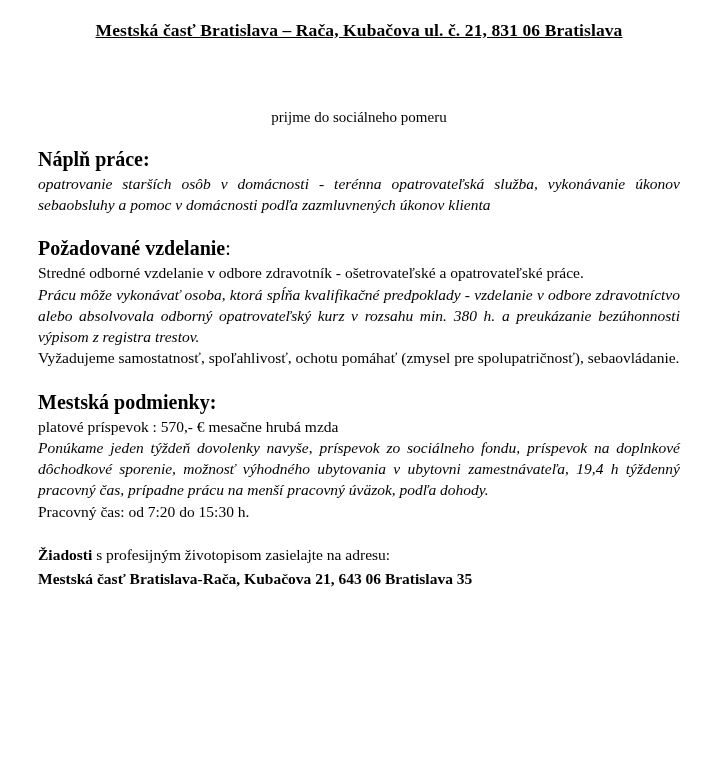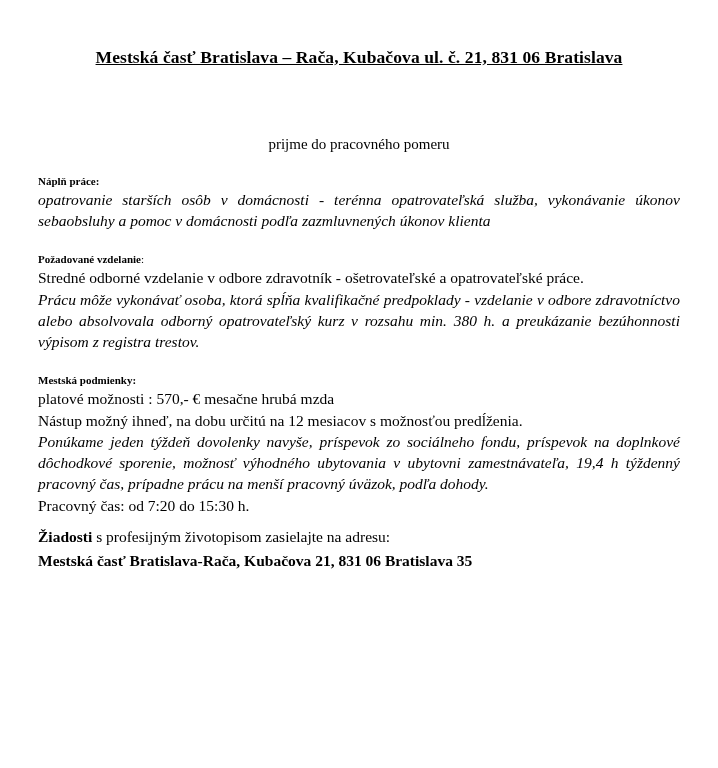--- a/index.html
+++ b/index.html
@@ -19,57 +19,57 @@
     width: 718px;
     height: 768px;
     box-sizing: border-box;
     padding: 0 38px;
   }
   .org-header {
     text-align: center;
     font-weight: bold;
     font-size: 17.5px;
     text-decoration: underline;
-    margin-top: 47px;
+    margin-top: 20px;
     letter-spacing: 0.1px;
     white-space: nowrap;
   }
   .intro-line {
     text-align: center;
     font-size: 15px;
     margin-top: 68px;
   }
   .job-title {
     text-align: center;
     font-size: 26px;
     margin-top: 24px;
     letter-spacing: 0.2px;
   }
   .section {
     margin-top: 22px;
   }
   .section-heading {
     font-weight: bold;
-    font-size: 11px;
+    font-size: 20px;
     margin-bottom: 2px;
   }
   .section-heading .plain {
     font-weight: normal;
   }
   .para {
     font-size: 15.5px;
     line-height: 1.37;
     margin: 0;
   }
   .para.justify {
     text-align: justify;
     font-style: italic;
   }
   .closing {
-    margin-top: 10px;
+    margin-top: 22px;
   }
   .closing-line {
     font-size: 15.5px;
     line-height: 1.4;
   }
   .closing-line .bold {
     font-weight: bold;
   }
   .closing-address {
     font-size: 15.5px;
@@ -78,40 +78,40 @@
     margin-top: 2px;
   }
 </style>
 </head>
 <body>
 
 <div class="page">
 
   <div class="org-header">Mestská časť Bratislava – Rača, Kubačova ul. č. 21, 831 06 Bratislava</div>
 
-  <div class="intro-line">prijme do pracovného pomeru</div>
+  <div class="intro-line">prijme do sociálneho pomeru</div>
 
 
   <div class="section">
     <div class="section-heading">Náplň práce:</div>
     <p class="para justify">opatrovanie starších osôb v domácnosti - terénna opatrovateľská služba, vykonávanie úkonov sebaobsluhy a pomoc v domácnosti podľa zazmluvnených úkonov klienta</p>
   </div>
 
   <div class="section">
     <div class="section-heading"><span>Požadované vzdelanie</span><span class="plain">:</span></div>
     <p class="para">Stredné odborné vzdelanie v odbore zdravotník - ošetrovateľské a opatrovateľské práce.</p>
     <p class="para justify">Prácu môže vykonávať osoba, ktorá spĺňa kvalifikačné predpoklady - vzdelanie v odbore zdravotníctvo alebo absolvovala odborný opatrovateľský kurz v rozsahu min. 380 h. a preukázanie bezúhonnosti výpisom z registra trestov.</p>
+    <p class="para">Vyžadujeme samostatnosť, spoľahlivosť, ochotu pomáhať (zmysel pre spolupatričnosť), sebaovládanie.</p>
   </div>
 
   <div class="section">
     <div class="section-heading">Mestská podmienky:</div>
-    <p class="para">platové možnosti :  570,- € mesačne hrubá mzda</p>
-    <p class="para">Nástup možný ihneď, na dobu určitú na 12 mesiacov s možnosťou predĺženia.</p>
+    <p class="para">platové príspevok :  570,- € mesačne hrubá mzda</p>
     <p class="para justify">Ponúkame jeden týždeň dovolenky navyše, príspevok zo sociálneho fondu, príspevok na doplnkové dôchodkové sporenie, možnosť výhodného ubytovania v ubytovni zamestnávateľa, 19,4 h týždenný pracovný čas, prípadne prácu na menší pracovný úväzok, podľa dohody.</p>
     <p class="para">Pracovný čas: od 7:20 do 15:30 h.</p>
   </div>
 
   <div class="closing">
     <div class="closing-line"><span class="bold">Žiadosti</span><span> s profesijným životopisom zasielajte na adresu:</span></div>
-    <div class="closing-address">Mestská časť Bratislava-Rača, Kubačova 21, 831 06 Bratislava 35</div>
+    <div class="closing-address">Mestská časť Bratislava-Rača, Kubačova 21, 643 06 Bratislava 35</div>
   </div>
 
 </div>
 
 </body></html>

